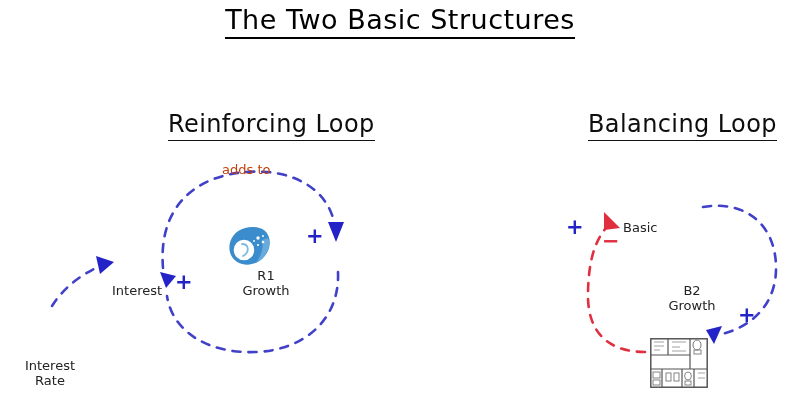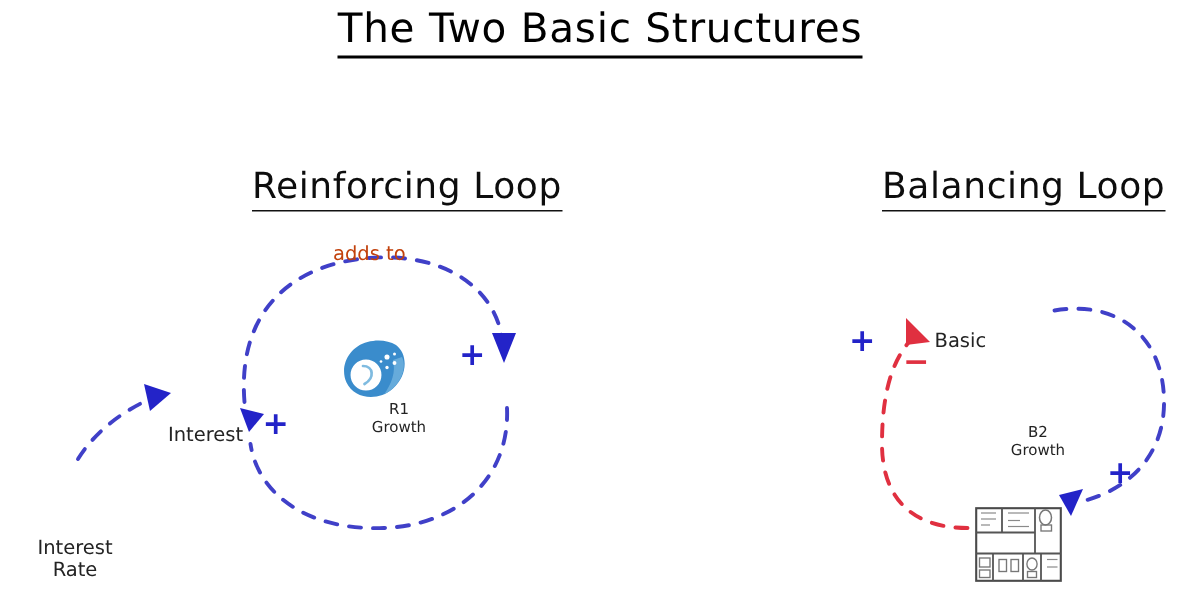--- a/index.html
+++ b/index.html
@@ -56,21 +56,21 @@
     letter-spacing: 0.4px;
   }
   .subtitle span.u {
     border-bottom: 1.6px solid #111;
     padding-bottom: 2px;
   }
   #subtitle-left  { left: 168px; top: 110px; }
   #subtitle-right { left: 588px; top: 110px; }
 
   .node-label {
-    font-size: 10px;
+    font-size: 13px;
     color: #232323;
     text-align: center;
   }
   .small-label {
     font-size: 12.5px;
     color: #232323;
   }
 
   #label-interest      { left: 112px; top: 283px; font-size: 13px; }
   #label-interest-rate { left: 10px;  top: 358px; font-size: 13px; text-align: center; width: 80px;}

